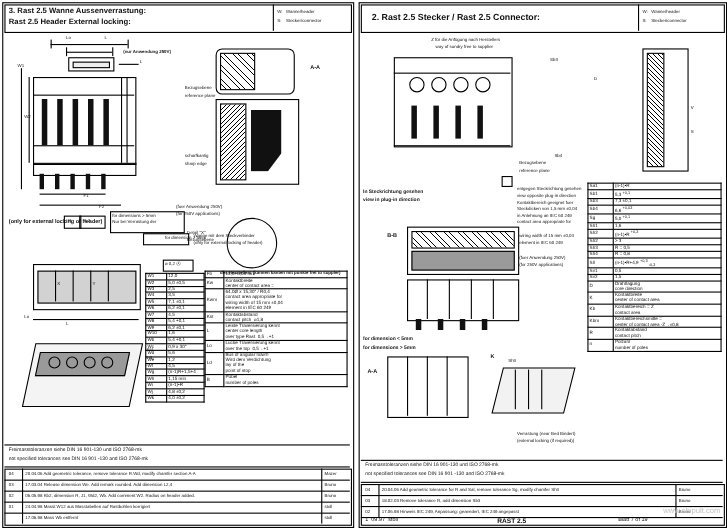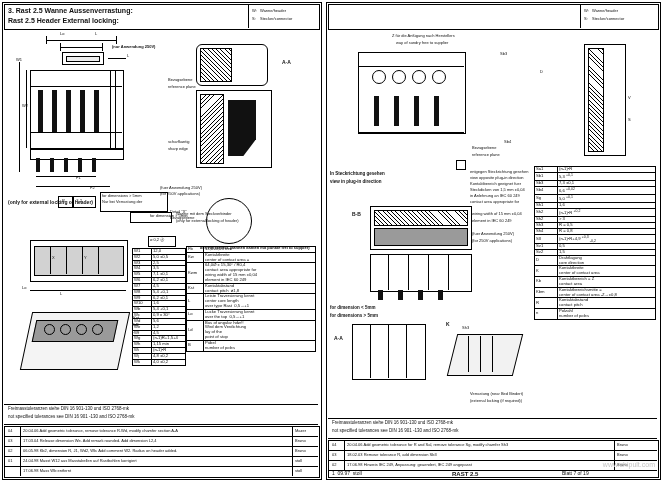--- a/index.html
+++ b/index.html
@@ -297,20 +297,21 @@
   <div class="txt t4" style="left:295px;top:459px;">stoll</div>
 
   <div class="txt t4" style="left:8px;top:469px;"></div>
   <div class="txt t4" style="left:23px;top:469px;">17.06.98 Mass Wb entfernt</div>
   <div class="txt t4" style="left:295px;top:469px;">stoll</div>
 
   <div class="pane" style="left:326px;top:2px;width:333px;height:476px;"></div>
 
   <div class="box" style="left:328px;top:4px;width:329px;height:24px;"></div>
   <div class="ln vl" style="left:580px;top:4px;height:24px;"></div>
+  <div class="txt t8 b" style="left:338px;top:12px;">2. Rast 2.5 Stecker / Rast 2.5 Connector:</div>
   <div class="txt t4" style="left:584px;top:9px;">W:</div>
   <div class="txt t4" style="left:592px;top:9px;">Wanne/header</div>
   <div class="txt t4" style="left:584px;top:17px;">S:</div>
   <div class="txt t4" style="left:592px;top:17px;">Stecker/connector</div>
 
   <div class="txt t4" style="left:392px;top:34px;">Z für die Anfügung nach Herstellers</div>
   <div class="txt t4" style="left:396px;top:41px;">way of sundry free to supplier</div>
 
   <div class="box" style="left:358px;top:52px;width:106px;height:80px;"></div>
   <div class="ln hl" style="left:358px;top:66px;width:106px;"></div>

